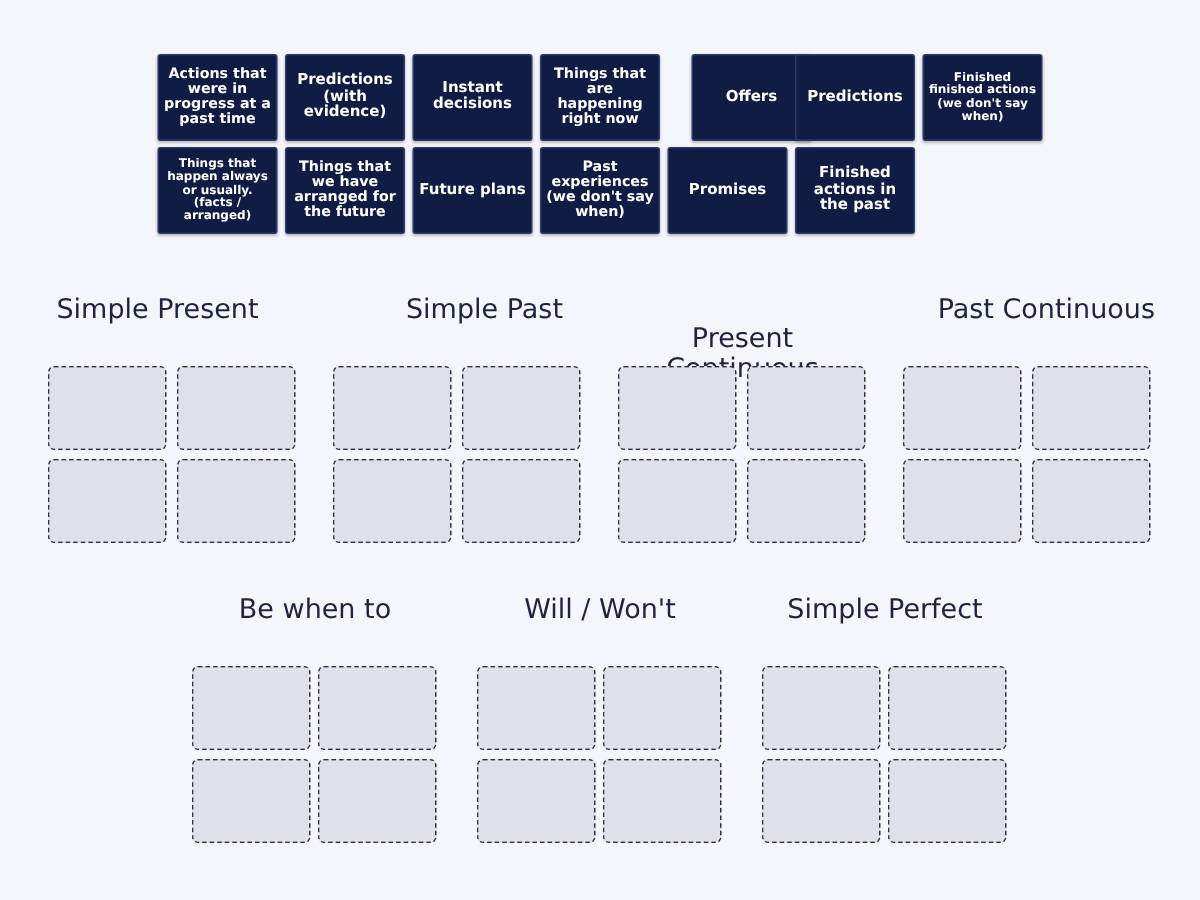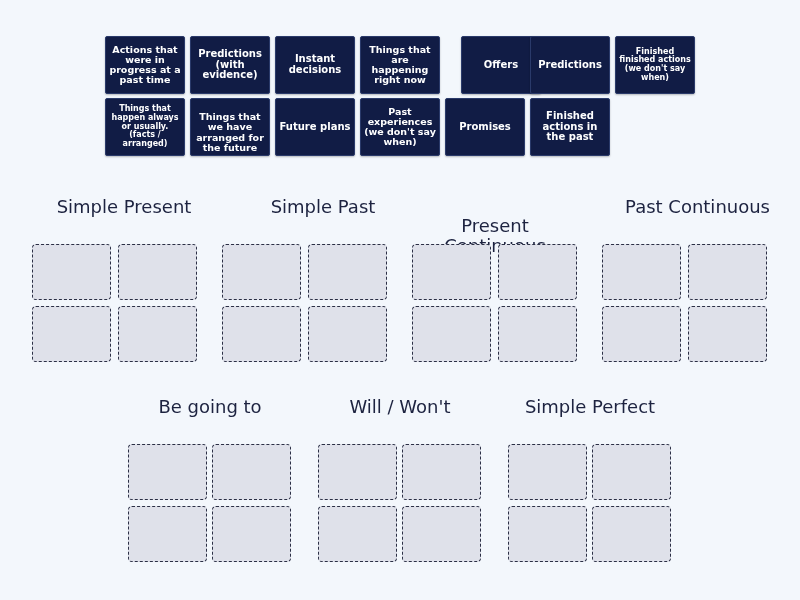--- a/index.html
+++ b/index.html
@@ -69,37 +69,37 @@
 <div class="card fs-l" style="left:530px;top:36px;">
     <span>Predictions</span>
   </div>
 <div class="card fs-xs" style="left:615px;top:36px;">
     <span>Finished finished actions (we don't say when)</span>
   </div>
 
 <div class="card fs-xs" style="left:105px;top:98px;">
     <span>Things that happen always or usually. (facts / arranged)</span>
   </div>
-<div class="card fs-s" style="left:190px;top:98px;align-items:flex-end;">
+<div class="card fs-s" style="left:190px;top:98px;">
     <span>Things that we have arranged for the future</span>
   </div>
 <div class="card fs-l" style="left:275px;top:98px;">
     <span>Future plans</span>
   </div>
 <div class="card fs-s" style="left:360px;top:98px;">
     <span>Past experiences (we don't say when)</span>
   </div>
 <div class="card fs-l" style="left:445px;top:98px;align-items:center;">
     <span>Promises</span>
   </div>
 <div class="card fs-l" style="left:530px;top:98px;">
     <span>Finished actions in the past</span>
   </div>
 
-<div class="group-title" style="left:39px;top:197px;">Simple Present</div>
+<div class="group-title" style="left:20px;top:197px;">Simple Present</div>
 <div class="slot" style="left:32px;top:244px;"></div>
 <div class="slot" style="left:118px;top:244px;"></div>
 <div class="slot" style="left:32px;top:306px;"></div>
 <div class="slot" style="left:118px;top:306px;"></div>
 
 <div class="group-title" style="left:238px;top:197px;">Simple Past</div>
 <div class="slot" style="left:222px;top:244px;"></div>
 <div class="slot" style="left:308px;top:244px;"></div>
 <div class="slot" style="left:222px;top:306px;"></div>
 <div class="slot" style="left:308px;top:306px;"></div>
@@ -109,21 +109,21 @@
 <div class="slot" style="left:498px;top:244px;"></div>
 <div class="slot" style="left:412px;top:306px;"></div>
 <div class="slot" style="left:498px;top:306px;"></div>
 
 <div class="group-title" style="left:600px;top:197px;text-align:right;">Past Continuous</div>
 <div class="slot" style="left:602px;top:244px;"></div>
 <div class="slot" style="left:688px;top:244px;"></div>
 <div class="slot" style="left:602px;top:306px;"></div>
 <div class="slot" style="left:688px;top:306px;"></div>
 
-<div class="group-title" style="left:125px;top:397px;">Be going to</div>
+<div class="group-title" style="left:125px;top:397px;">Be when to</div>
 <div class="slot" style="left:128px;top:444px;"></div>
 <div class="slot" style="left:212px;top:444px;"></div>
 <div class="slot" style="left:128px;top:506px;"></div>
 <div class="slot" style="left:212px;top:506px;"></div>
 
 <div class="group-title" style="left:315px;top:397px;">Will / Won't</div>
 <div class="slot" style="left:318px;top:444px;"></div>
 <div class="slot" style="left:402px;top:444px;"></div>
 <div class="slot" style="left:318px;top:506px;"></div>
 <div class="slot" style="left:402px;top:506px;"></div>

